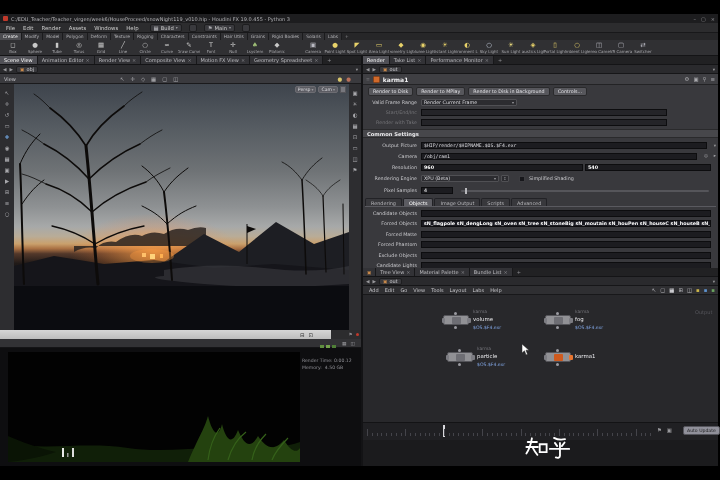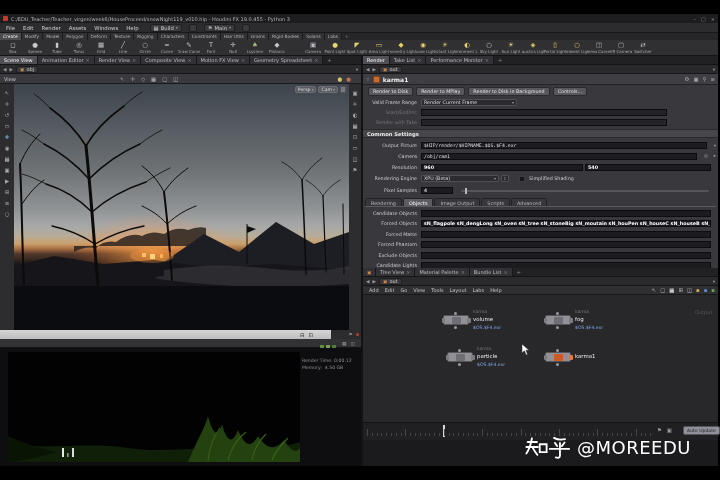--- a/index.html
+++ b/index.html
@@ -756,14 +756,13 @@
       <path d="M6,48 L56,48"></path>
       <path d="M34,52 C40,64 46,74 54,82"></path>
       <path d="M64,36 L94,36 L94,70 L64,70 Z"></path>
       <path d="M126,8 C140,16 156,18 174,14"></path>
       <path d="M130,30 L140,44"></path>
       <path d="M172,28 L160,44"></path>
       <path d="M108,56 L192,56"></path>
       <path d="M152,30 L152,86 C152,94 144,97 134,93"></path>
     </g>
   </svg>
-  <span class="wmtext">@MOREEDU</span>
 </div>
 
 </body></html>

